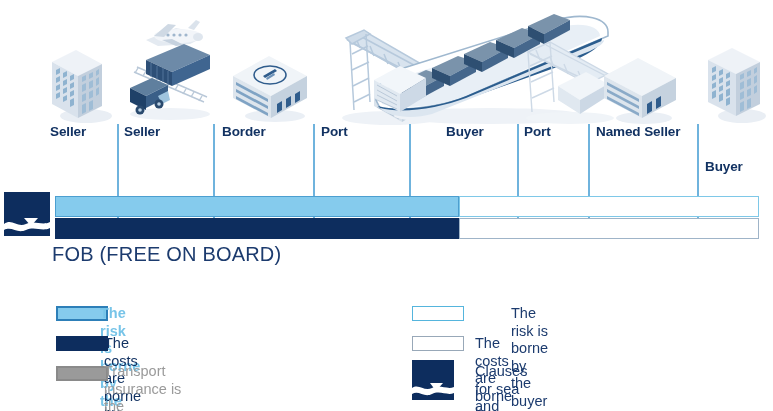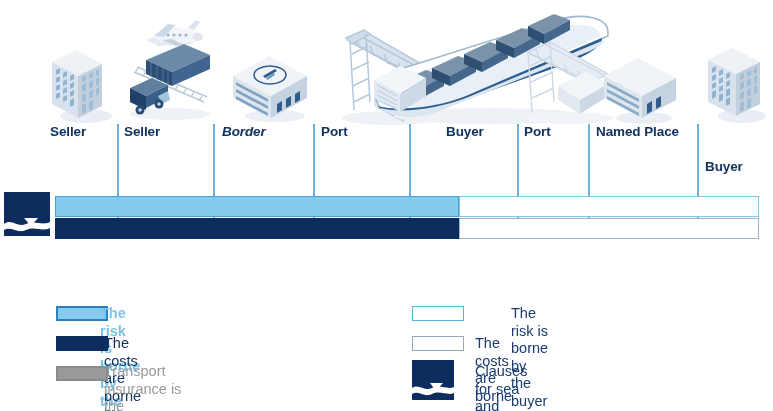--- a/index.html
+++ b/index.html
@@ -374,41 +374,42 @@
   <div class="divider" style="left:117px; top:216px; height:4px;"></div>
   <div class="divider" style="left:213px; top:216px; height:4px;"></div>
   <div class="divider" style="left:313px; top:216px; height:4px;"></div>
   <div class="divider" style="left:409px; top:216px; height:4px;"></div>
   <div class="divider" style="left:517px; top:216px; height:4px;"></div>
   <div class="divider" style="left:588px; top:216px; height:4px;"></div>
   <div class="divider" style="left:697px; top:216px; height:4px;"></div>
 
   <div class="label" style="left:50px;">Seller</div>
   <div class="label" style="left:124px;">Seller</div>
-  <div class="label" style="left:222px;font-style:italic;">Border</div>
+  <div class="label" style="left:222px;">Border</div>
   <div class="label" style="left:321px;">Port</div>
   <div class="label" style="left:446px;">Buyer</div>
   <div class="label" style="left:524px;">Port</div>
-  <div class="label" style="left:596px;">Named Place</div>
+  <div class="label" style="left:596px;">Named Seller</div>
   <div class="label" style="left:705px;margin-top:35px;">Buyer</div>
 
   <div class="sea-icon" style="left:4px; top:192px; width:46px; height:44px;">
     <svg width="46" height="44" viewBox="0 0 46 44">
       <rect x="0" y="0" width="46" height="44" fill="#0d2d5e"></rect>
       <path d="M0,32 C8,26 13,36 22,32 C31,28 38,34 46,30 L46,36 C38,40 31,34 22,38 C13,42 8,34 0,38 Z" fill="#ffffff"></path>
       <polygon points="20,26 34,26 27,34" fill="#ffffff"></polygon>
     </svg>
   </div>
 
   <div class="bar risk-seller" style="left:55px;  top:196px; width:404px;"></div>
   <div class="bar risk-buyer" style="left:459px; top:196px; width:300px;"></div>
 
   <div class="bar cost-seller" style="left:55px;  top:218px; width:404px;"></div>
   <div class="bar cost-buyer" style="left:459px; top:218px; width:300px;"></div>
 
+  <div class="title">FOB (FREE ON BOARD)</div>
 
   <div class="legend-item">
     <div class="swatch sw-risk-seller" style="left:56px; top:306px;"></div>
     <div class="legend-text t-risk-seller" style="left:100px; top:305px;font-weight:bold;">The risk is borne by the seller</div>
   </div>
 
   <div class="legend-item">
     <div class="swatch sw-cost-seller" style="left:56px; top:336px;"></div>
     <div class="legend-text t-cost-seller" style="left:104px; top:335px;">The costs are borne by the seller</div>
   </div>

